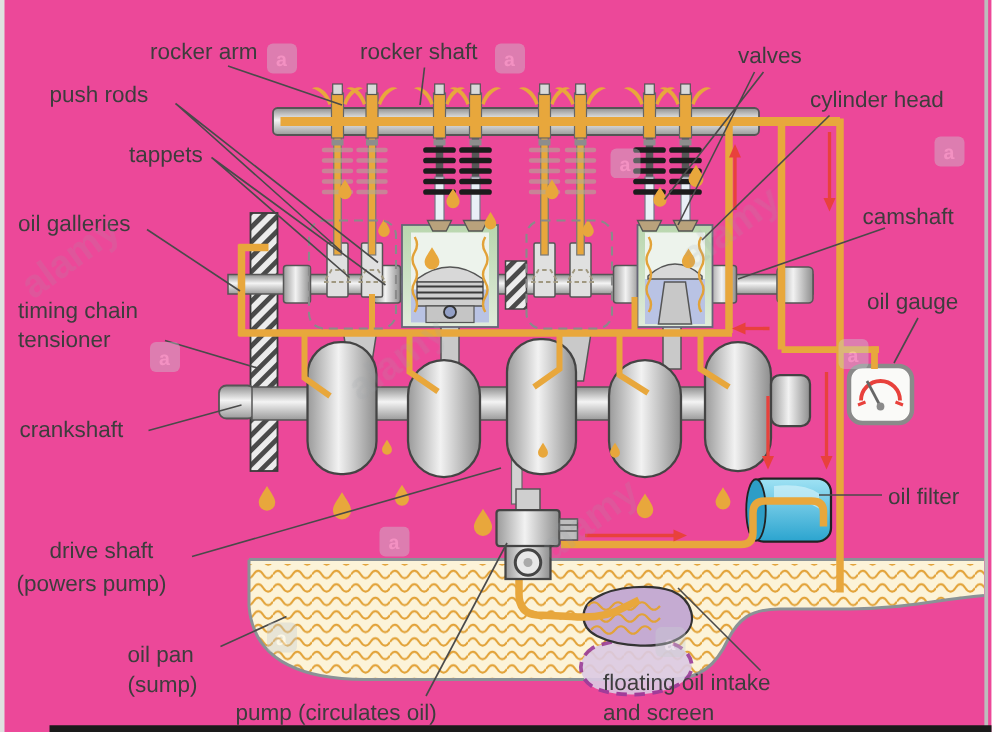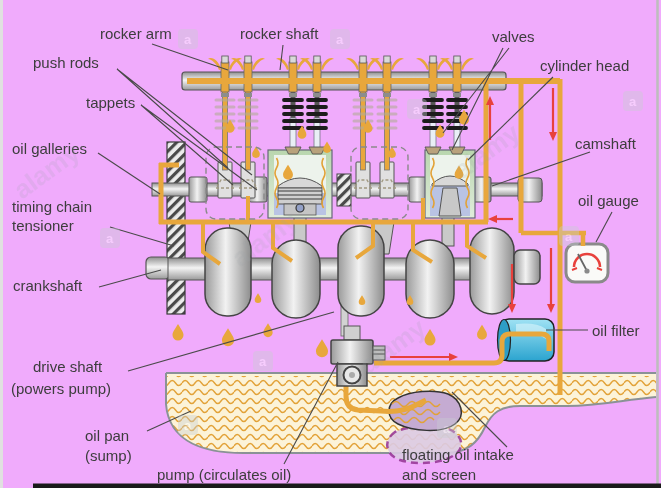--- a/index.html
+++ b/index.html
@@ -1,16 +1,16 @@
 <!DOCTYPE html>
 <html><head>
 <meta charset="utf-8">
 <style>
   html,body{margin:0;padding:0;background:#ffffff;}
-  .stage{position:relative;width:661px;height:488px;background:#f0abfc;overflow:hidden;}
+  .stage{position:relative;width:661px;height:488px;background:#ec4899;overflow:hidden;}
   svg{display:block;}
   text{font-family:"Liberation Sans","DejaVu Sans",sans-serif;font-size:15px;fill:#3d3d3d;}
   .wm-a{font-family:"Liberation Sans",sans-serif;font-size:13px;font-weight:bold;fill:#ffffff;}
   .wm-brand{font-family:"Liberation Sans",sans-serif;font-size:26px;font-weight:bold;fill:#9aa2a8;opacity:0.16;}
   .leader{stroke:#4a4a4a;stroke-width:1.1;fill:none;}
   .pipe{stroke:#e8a73c;fill:none;stroke-linecap:butt;}
   .redline{stroke:#e8413c;stroke-width:2.2;fill:none;}
   .redhead{fill:#e8413c;stroke:none;}
 </style>
 </head>

